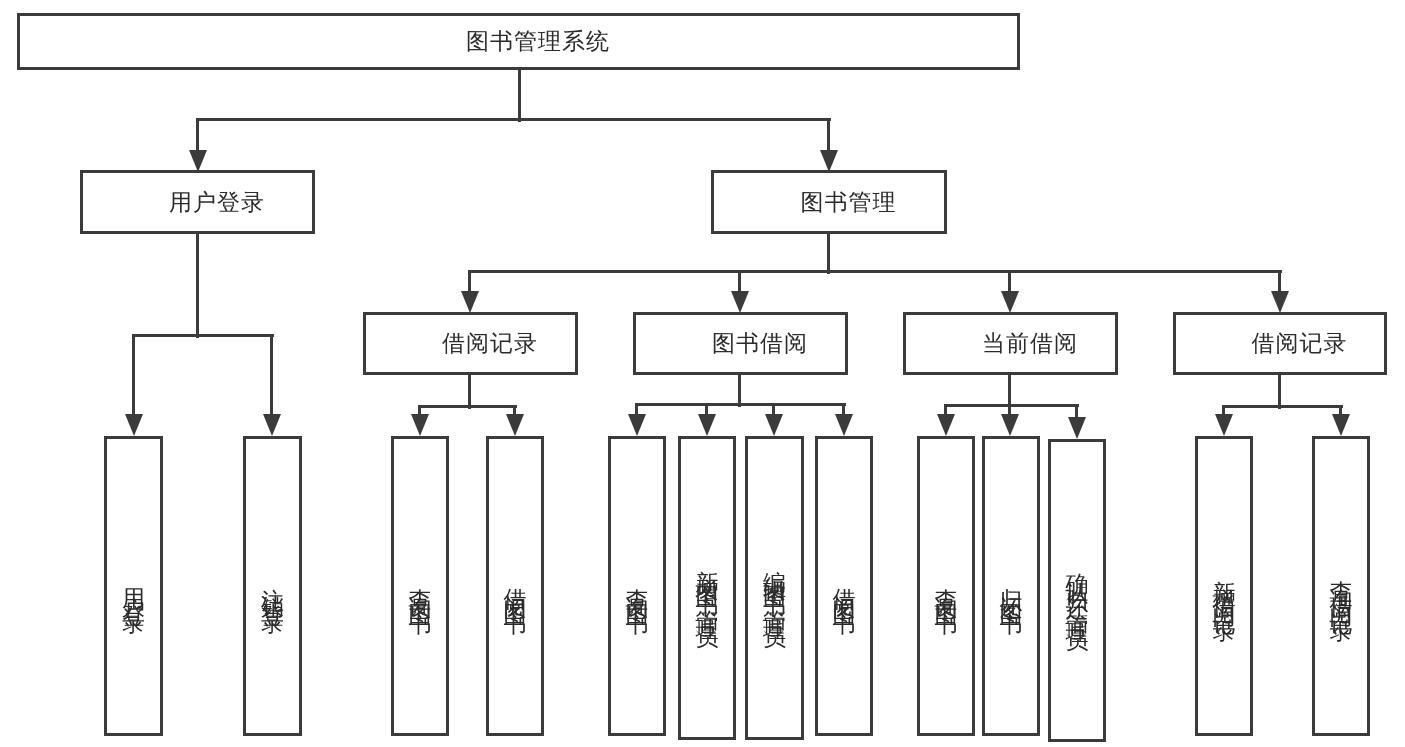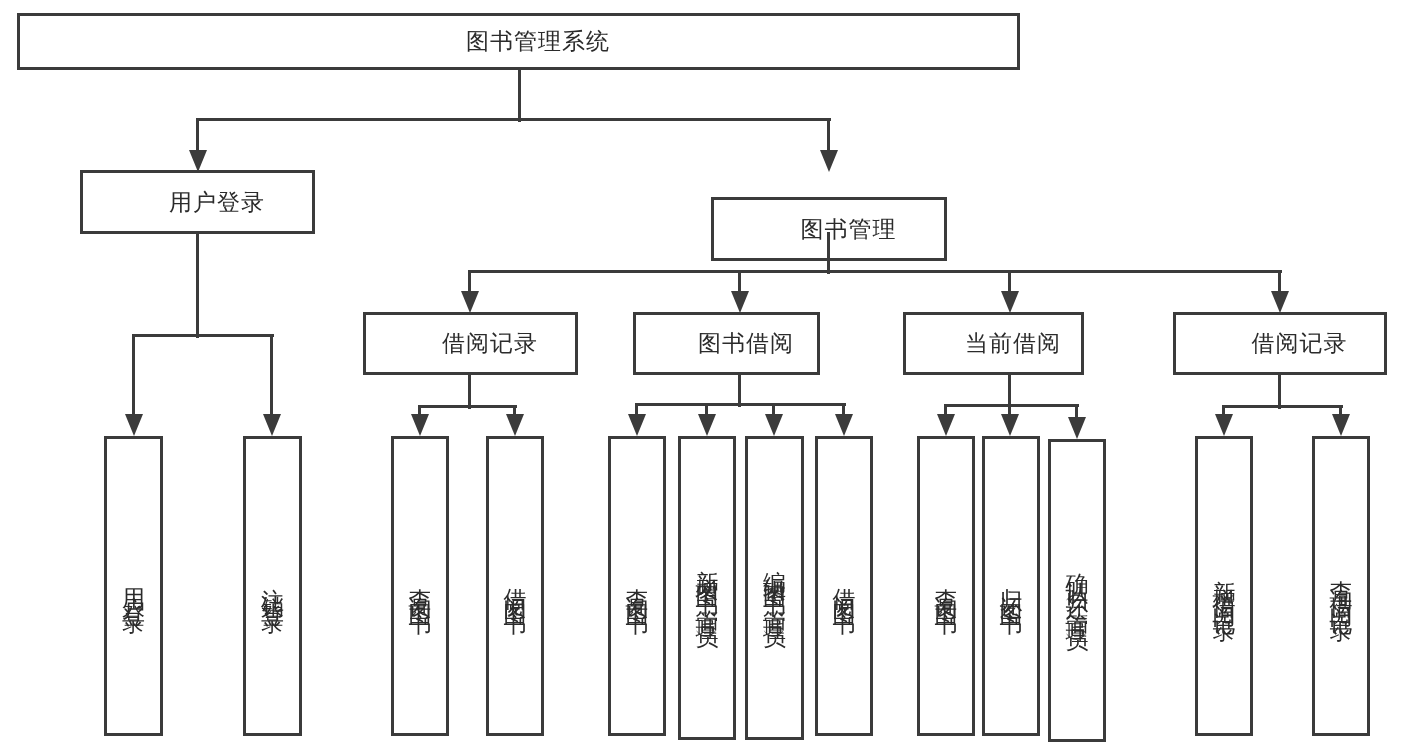--- a/index.html
+++ b/index.html
@@ -58,25 +58,25 @@
   }
 </style>
 </head>
 <body>
 
 <div id="diagram">
 
   <div class="box" style="left:17px; top:13px; width:1003px; height:57px;">图书管理系统</div>
 
   <div class="box" style="left:80px; top:170px; width:235px; height:64px;">用户登录</div>
-  <div class="box" style="left:711px; top:170px; width:236px; height:64px;margin-top:27px;">图书管理</div>
+  <div class="box" style="left:711px; top:170px; width:236px; height:64px;">图书管理</div>
 
   <div class="box" style="left:363px; top:312px; width:215px; height:63px;">借阅记录</div>
-  <div class="box" style="left:633px; top:312px; width:187px; height:63px;">图书借阅</div>
-  <div class="box" style="left:903px; top:312px; width:181px; height:63px;">当前借阅</div>
+  <div class="box" style="left:633px; top:312px; width:215px; height:63px;">图书借阅</div>
+  <div class="box" style="left:903px; top:312px; width:215px; height:63px;">当前借阅</div>
   <div class="box" style="left:1173px; top:312px; width:214px; height:63px;">借阅记录</div>
 
   <div class="vbox" style="left:104px; top:436px; width:59px; height:300px;">
     <span class="vtext">用户登录</span>
   </div>
   <div class="vbox" style="left:243px; top:436px; width:59px; height:300px;">
     <span class="vtext">注销登录</span>
   </div>
 
   <div class="vbox" style="left:391px; top:436px; width:58px; height:300px;">

